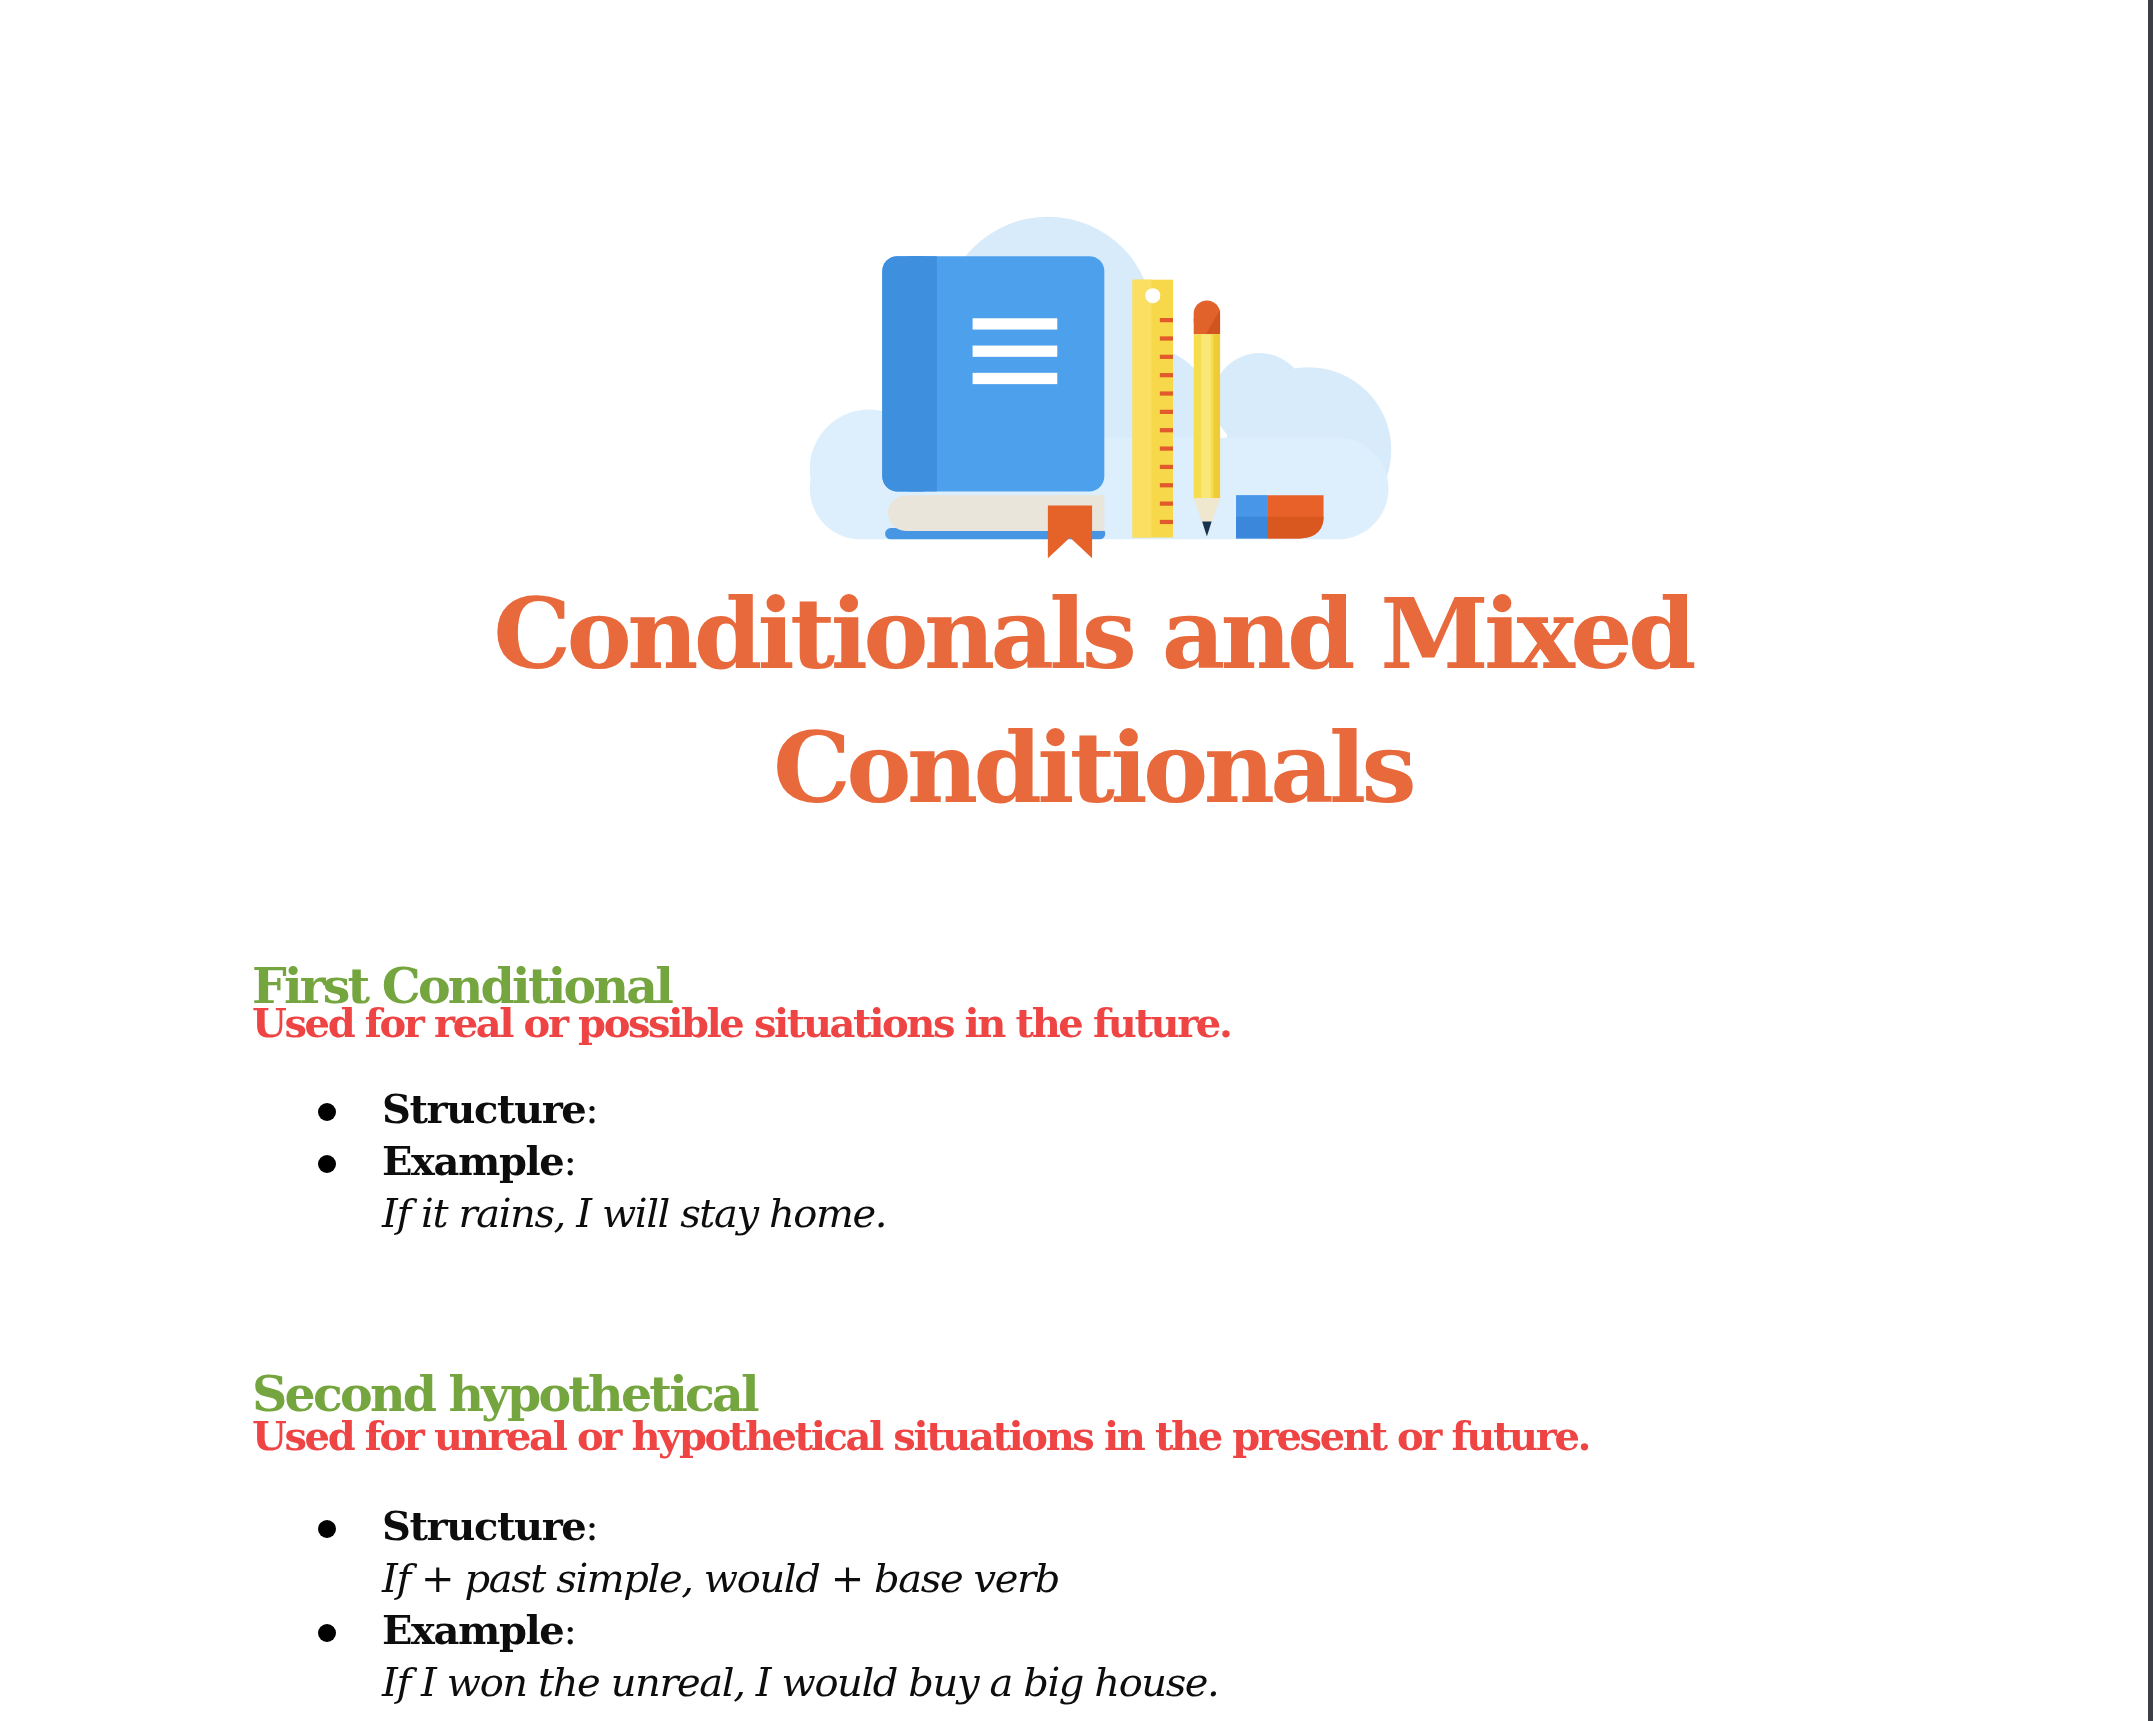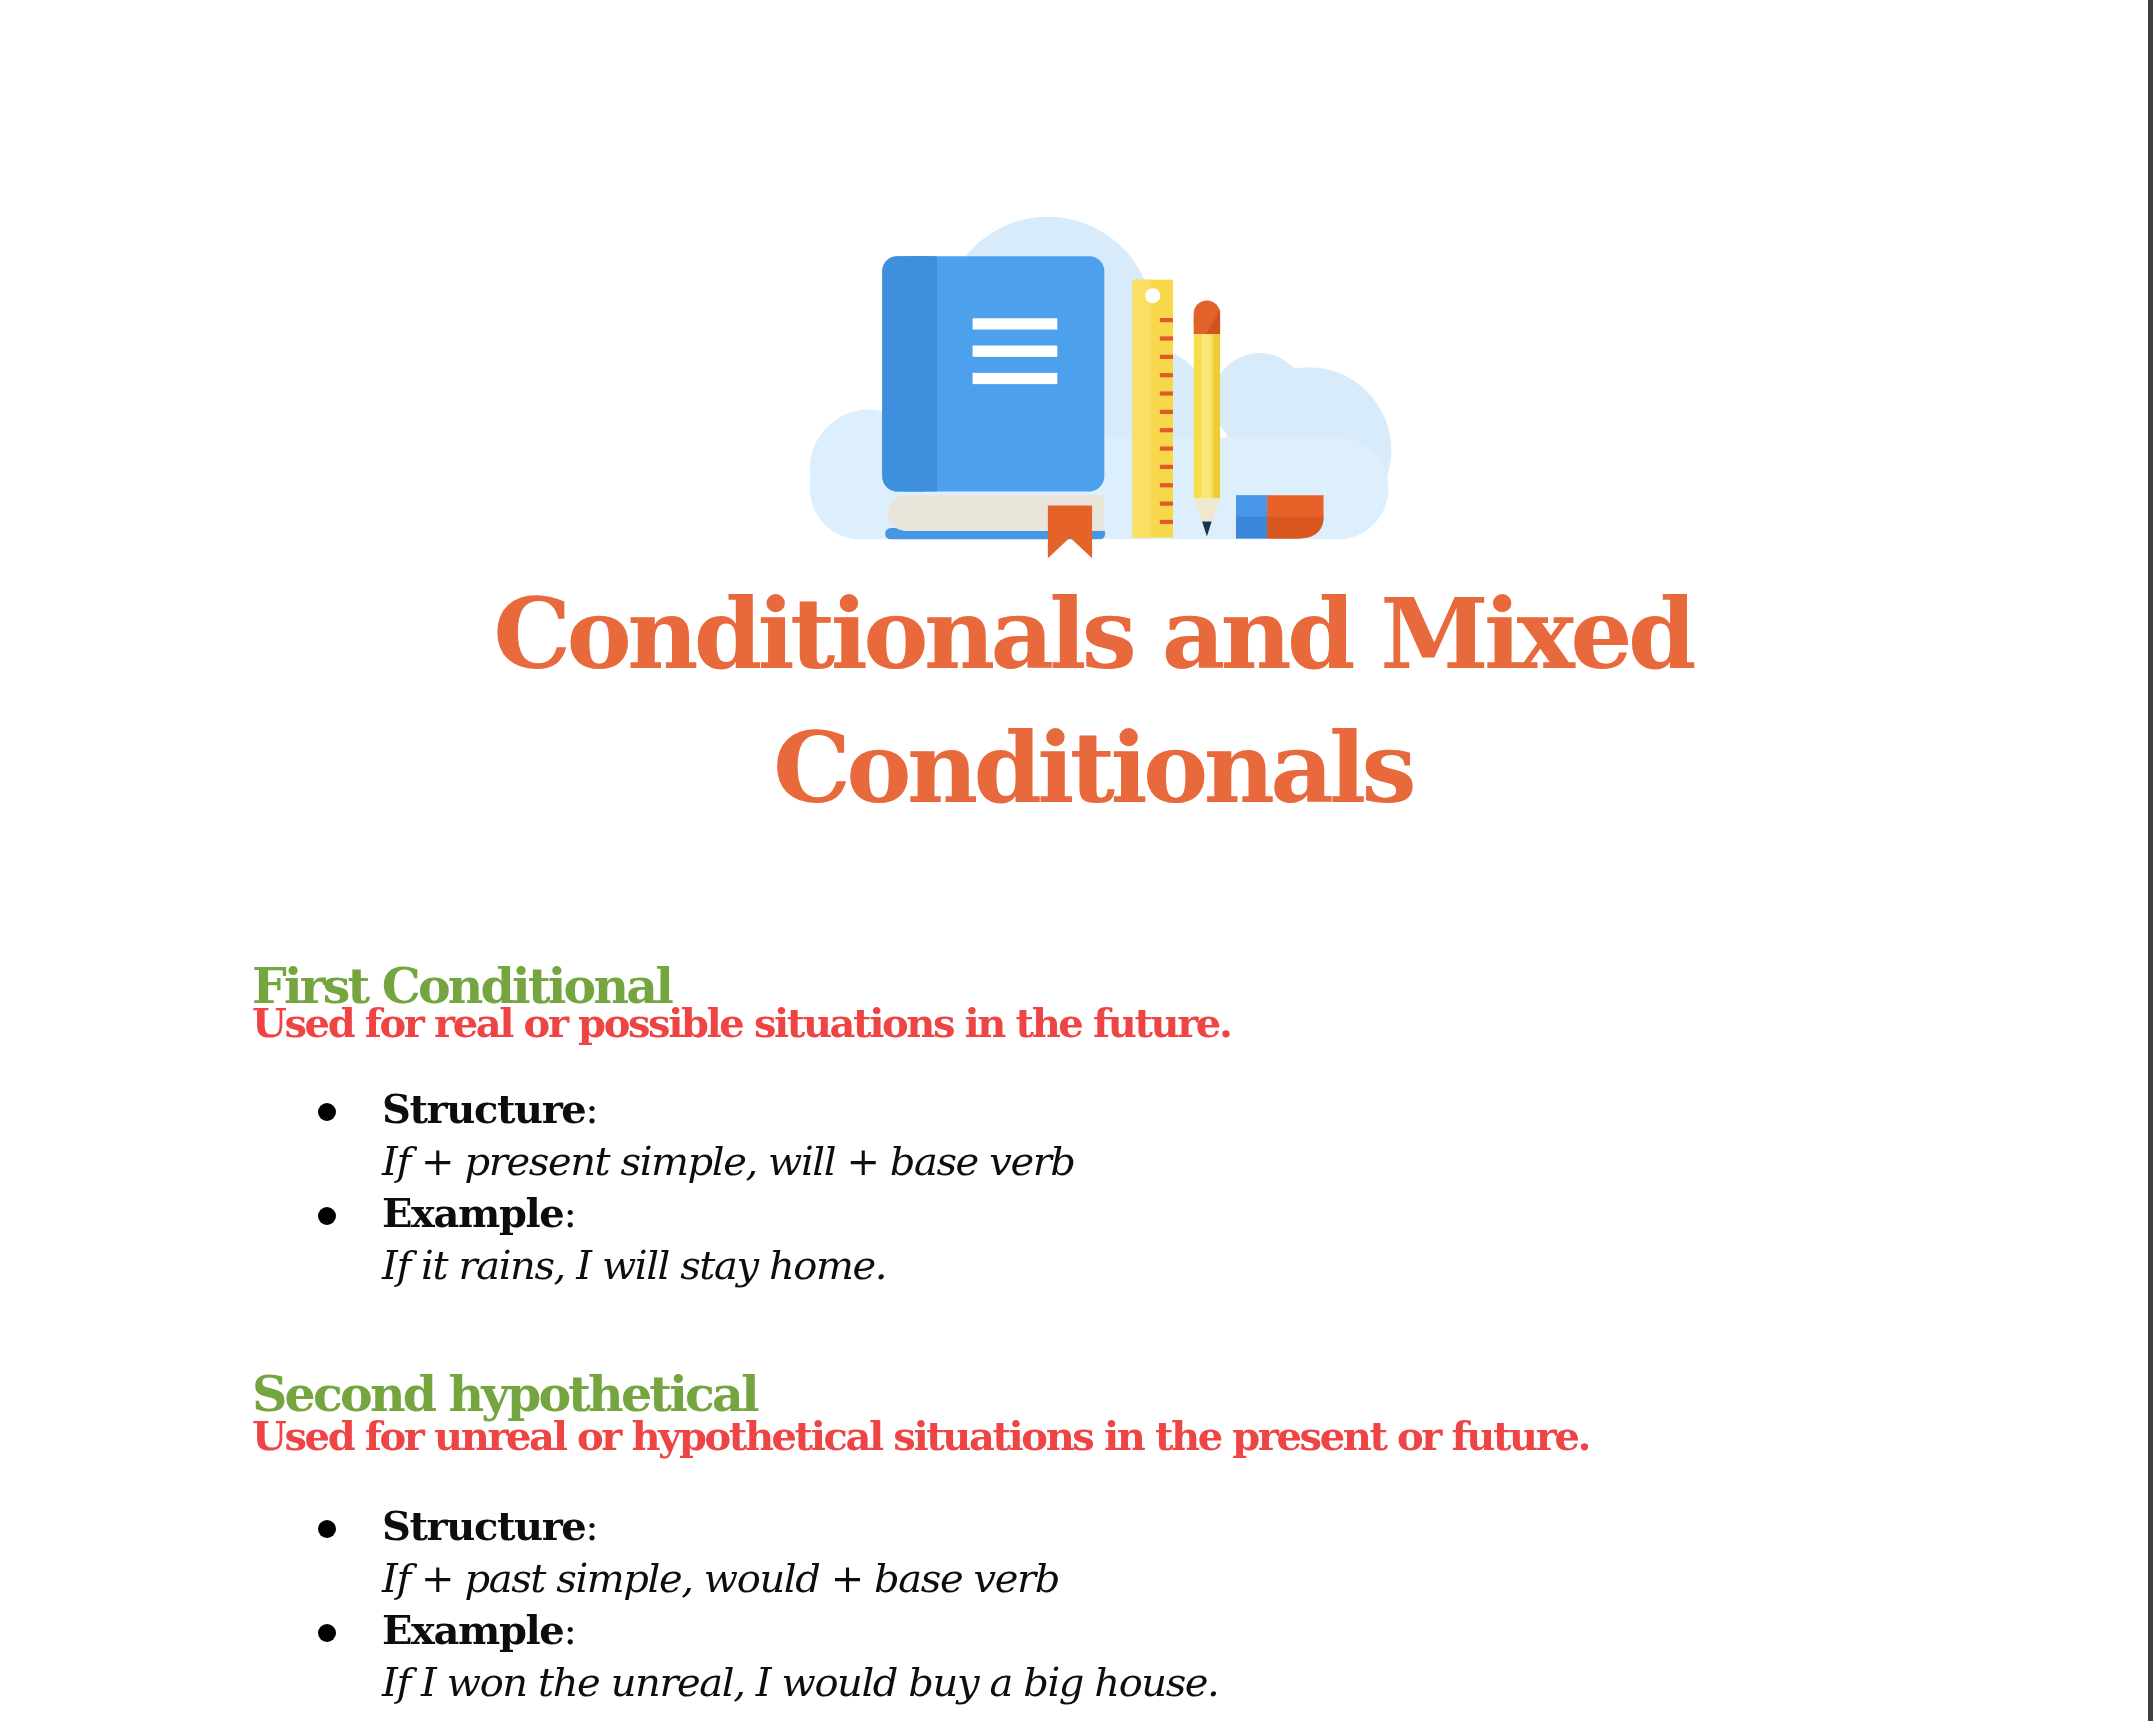--- a/index.html
+++ b/index.html
@@ -126,21 +126,20 @@
     <div>Conditionals</div>
   </div>
 
   <div class="section-heading heading-1">First Conditional</div>
   <div class="section-sub sub-1">Used for real or possible situations in the future.</div>
 
   <div class="bullet-list bullet-list-1">
     <div class="bullet-item">
       <span class="dot"></span>
       <div><span class="term">Structure</span><span>:</span></div>
-      <div class="detail">If + present simple, will + base verb</div>
     </div>
     <div class="bullet-item">
       <span class="dot"></span>
       <div><span class="term">Example</span><span>:</span></div>
       <div class="detail">If it rains, I will stay home.</div>
     </div>
   </div>
 
   <div class="section-heading heading-2">Second hypothetical</div>
   <div class="section-sub sub-2">Used for unreal or hypothetical situations in the present or future.</div>

